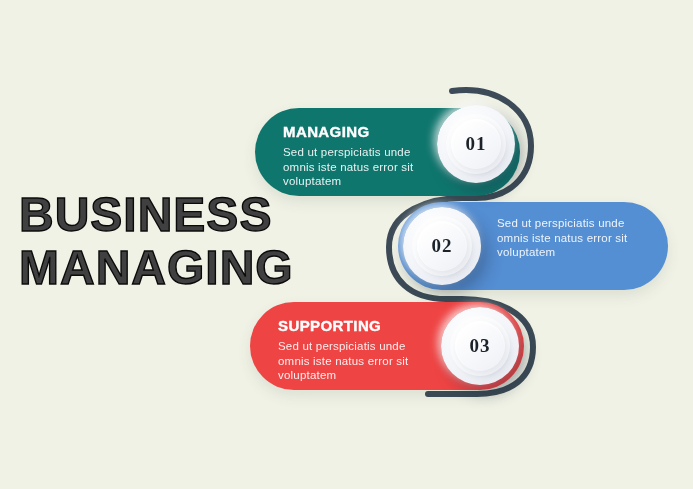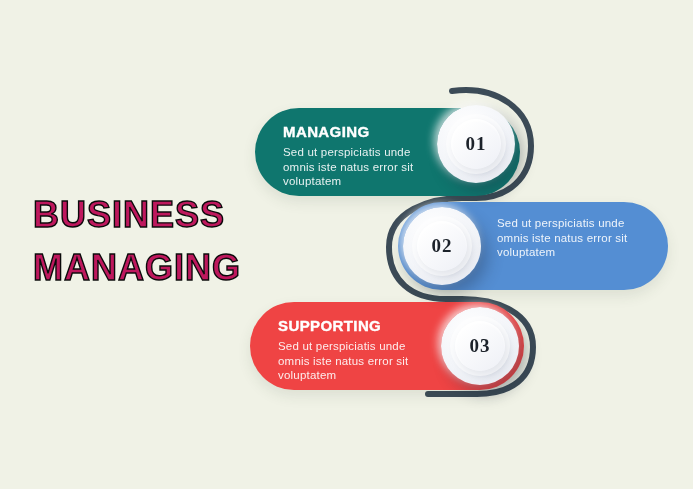--- a/index.html
+++ b/index.html
@@ -16,25 +16,25 @@
   }
   .connector-svg {
     position: absolute;
     left: 0; top: 0;
     width: 693px; height: 489px;
     pointer-events: none;
     z-index: 1;
   }
   .main-title {
     position: absolute;
-    left: 33px;
+    left: 19px;
     top: 188px;
     z-index: 2;
-    color: #be185d;
-    font-size: 36px;
+    color: #404040;
+    font-size: 48px;
     font-weight: 700;
     line-height: 53px;
     letter-spacing: 1px;
     -webkit-text-stroke: 1.4px #0a0a0a;
   }
   .pill {
     position: absolute;
     height: 88px;
     border-radius: 44px;
     z-index: 2;

